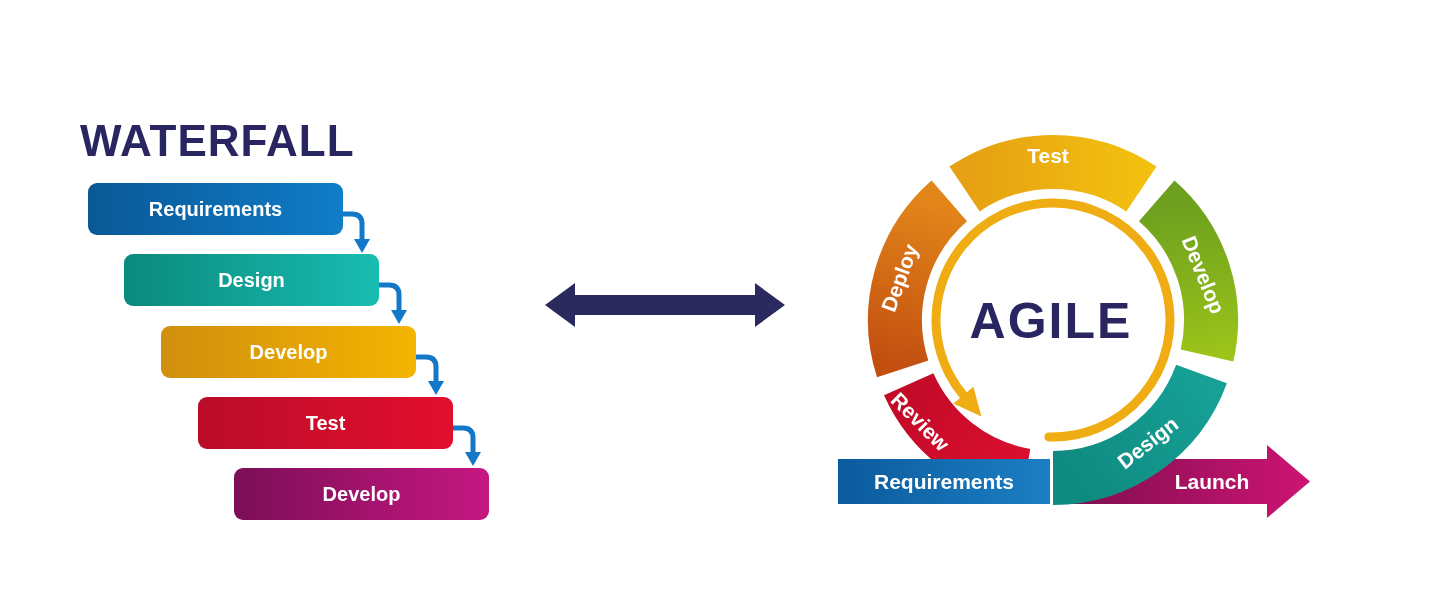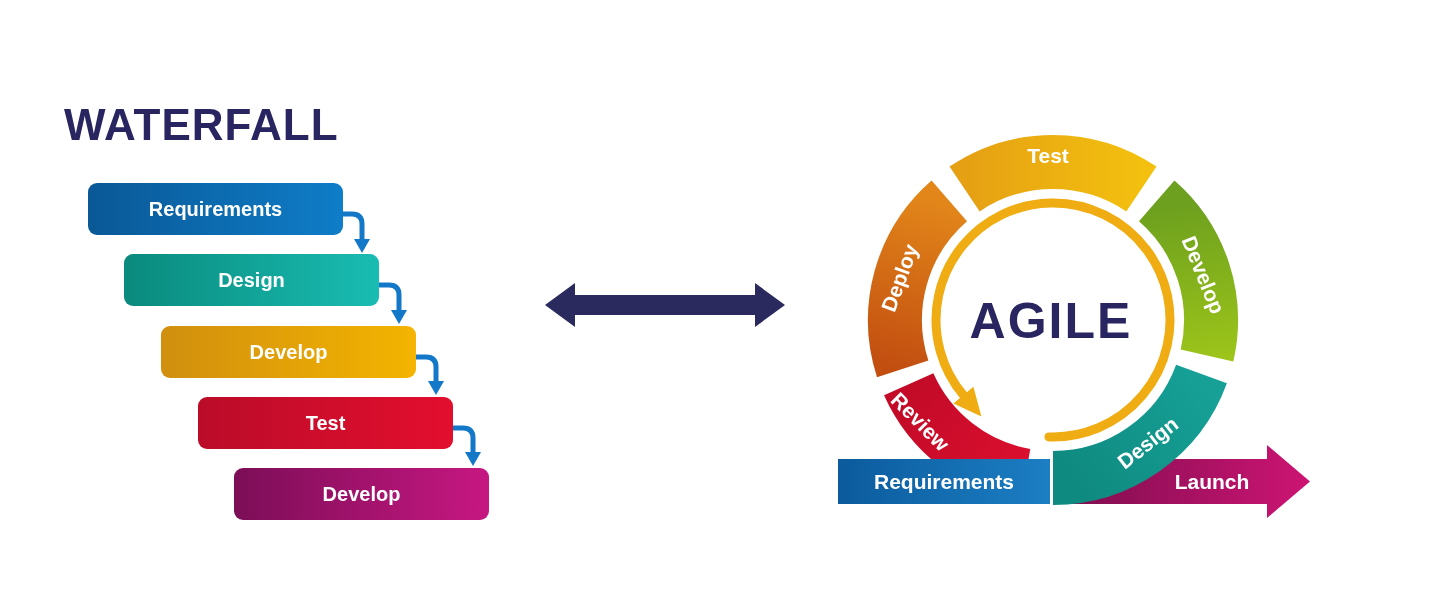--- a/index.html
+++ b/index.html
@@ -6,21 +6,21 @@
   #stage{
     position:relative;
     width:1431px;height:612px;
     background:#ffffff;
     overflow:hidden;
     font-family:"Liberation Sans",sans-serif;
   }
   .wf-title{
     position:absolute;left:64px;top:100px;
     font-size:44px;font-weight:bold;color:#292561;letter-spacing:1px;
-    margin:0;
+    margin:16px;
   }
   .wf-step{
     position:absolute;width:255px;height:52px;border-radius:9px;
     display:flex;align-items:center;justify-content:center;
     color:#ffffff;font-weight:bold;font-size:20px;
   }
   .wf-step-0{left:88px;top:183px;background:linear-gradient(90deg,#0a5896,#0f7dc8);}
   .wf-step-1{left:124px;top:254px;background:linear-gradient(90deg,#0a8a7d,#19bcb2);}
   .wf-step-2{left:161px;top:326px;background:linear-gradient(90deg,#d08f0e,#f4b400);}
   .wf-step-3{left:198px;top:397px;background:linear-gradient(90deg,#ba0c29,#e30e2e);}

